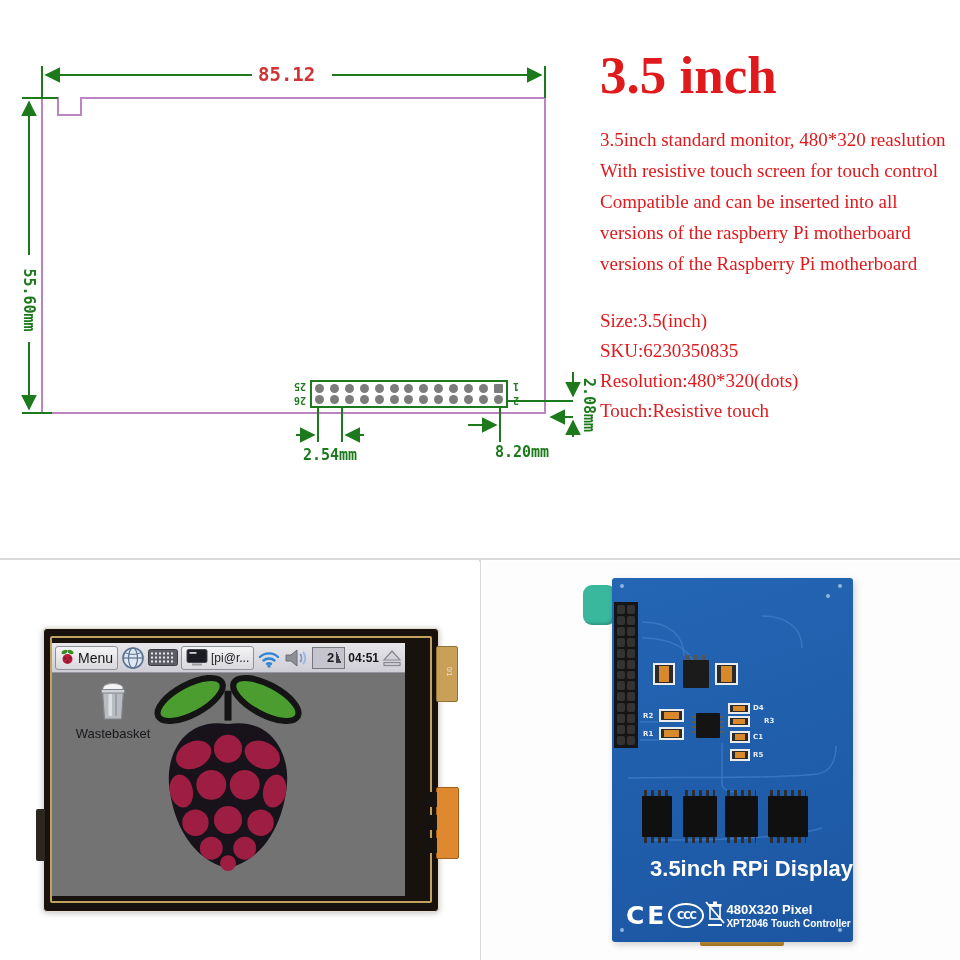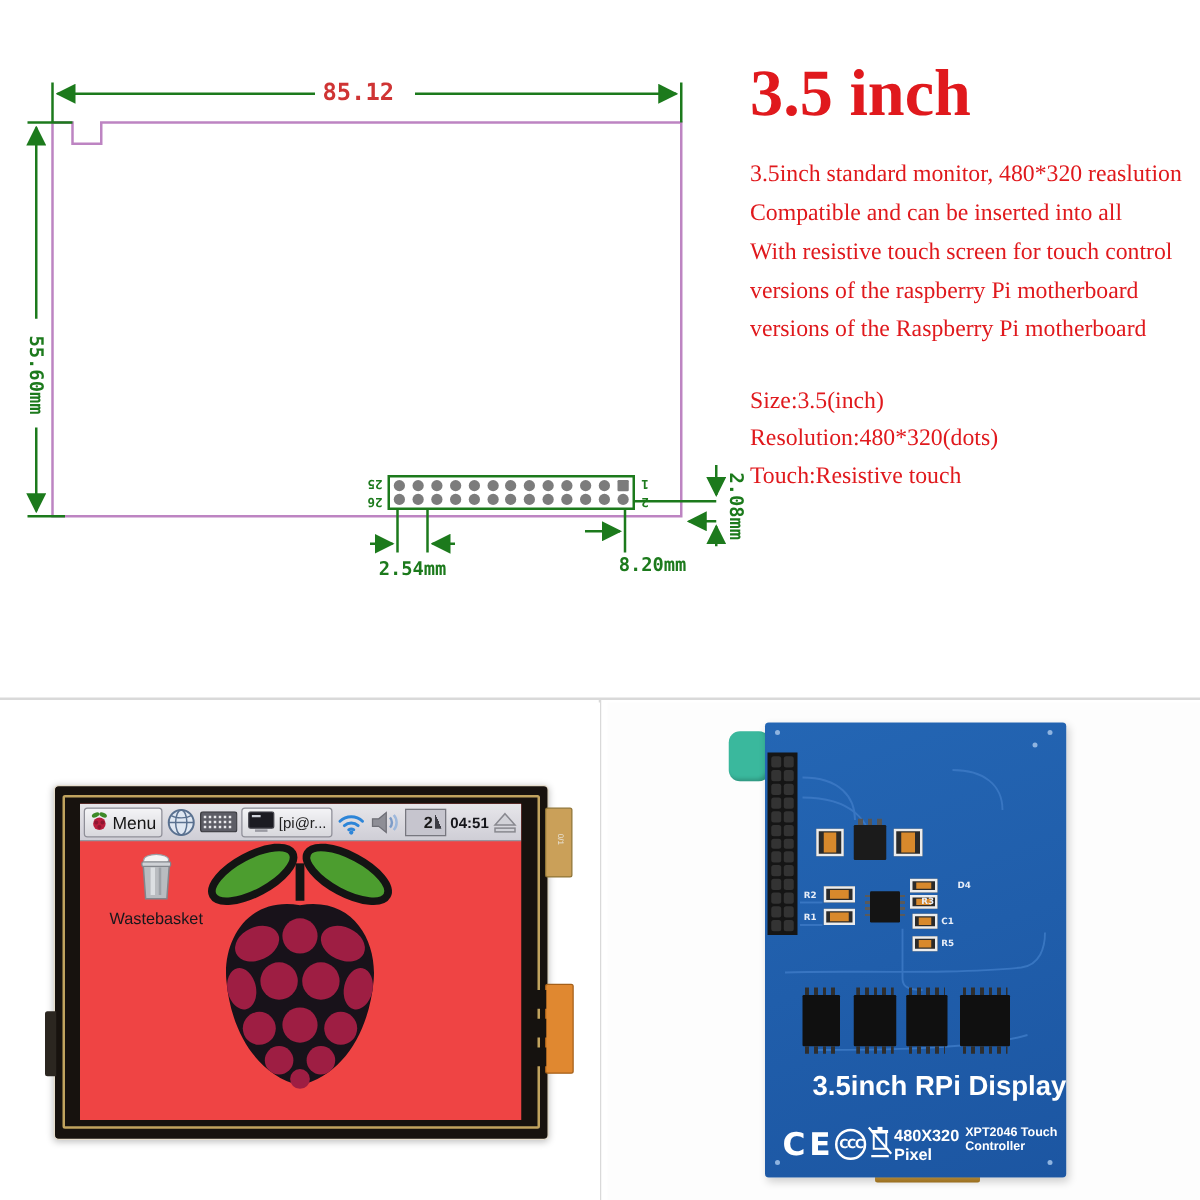--- a/index.html
+++ b/index.html
@@ -33,21 +33,21 @@
   .desc div{font-size:19px;line-height:31px;}
   .specs{margin-top:27px;}
   .specs div{font-size:19px;line-height:30px;}
 
   
   .photo-front{position:absolute;left:20px;top:562px;width:460px;height:398px;background:#fff;}
   .module{position:absolute;left:23px;top:66px;width:394px;height:282px;background:#17120e;
           border:1px solid #e6ddcc;border-radius:4px;box-shadow:0 1px 6px rgba(0,0,0,.25);}
   .goldframe{position:absolute;left:6px;top:7px;right:6px;bottom:8px;border:2px solid #c1a35e;
              border-radius:2px;}
-  .screen{position:absolute;left:20px;top:14px;width:353px;height:253px;background:#ef4444;overflow:hidden;}
+  .screen{position:absolute;left:8px;top:14px;width:353px;height:253px;background:#737373;overflow:hidden;}
   .taskbar{position:absolute;left:0;top:0;right:0;height:30px;
            background:linear-gradient(#e7e6ea,#cfced6);border-bottom:1px solid #96959e;
            display:flex;align-items:center;gap:3px;padding:0 3px;box-sizing:border-box;}
   .tb-btn{display:flex;align-items:center;gap:3px;border:1px solid #8f8f98;
           background:linear-gradient(#f4f4f6,#d8d8dd);border-radius:3px;height:24px;padding:0 4px;
           box-sizing:border-box;flex:0 0 auto;}
   .tb-ico{display:flex;align-items:center;justify-content:center;flex:0 0 auto;}
   .menu-label{font-size:14px;color:#141414;}
   .term-label{font-size:12px;color:#222;}
   .cpu-box{border:1px solid #77777f;background:#c6c5ce;height:22px;width:36px;display:flex;
@@ -95,21 +95,21 @@
   .soic:before{top:-6px;}
   .soic:after{bottom:-6px;}
   .silk{position:absolute;font:bold 7px "DejaVu Sans",sans-serif;color:#e8eef8;}
   .pcb-title{position:absolute;left:0;top:278px;width:100%;text-align:right;color:#fff;
              font:bold 22px "Liberation Sans",sans-serif;letter-spacing:0px;}
   .logo-row{position:absolute;left:14px;top:322px;display:flex;align-items:center;gap:1px;}
   .ce-mark{font:bold 25px "DejaVu Sans",sans-serif;color:#fff;letter-spacing:3px;}
   .ccc-mark{width:36px;height:25px;border:2px solid #fff;border-radius:50%;display:flex;
             align-items:center;justify-content:center;font:bold 10px "DejaVu Sans",sans-serif;
             color:#fff;letter-spacing:-1px;box-sizing:border-box;}
-  .pix-col{display:flex;flex-direction:row;gap:1px;}
+  .pix-col{display:flex;flex-direction:column;gap:1px;}
   .pix-label{font:bold 13px "Liberation Sans",sans-serif;color:#fff;}
   .ctrl-label{font:bold 10px "Liberation Sans",sans-serif;color:#fff;}
   .pcb-dot{position:absolute;width:4px;height:4px;border-radius:50%;background:#8fb4e0;}
   .flex-strip{position:absolute;left:214px;top:378px;width:84px;height:6px;
               background:linear-gradient(#e0b050,#a87820);border-radius:2px;}
 </style>
 </head>
 <body>
 
 <div class="canvas">
@@ -189,27 +189,28 @@
     <div class="dimlbl rot90" style="left:-16px;top:241px;width:70px;">55.60mm</div>
     <div class="dimlbl" style="left:285px;top:396px;width:70px;">2.54mm</div>
     <div class="dimlbl" style="left:477px;top:393px;width:70px;">8.20mm</div>
     <div class="dimlbl rot90" style="left:544px;top:346px;width:70px;">2.08mm</div>
   </div>
 
   <div class="info">
     <h1>3.5 inch</h1>
     <div class="desc">
       <div>3.5inch standard monitor,  480*320 reaslution</div>
+      <div>With resistive touch screen for touch control</div>
       <div>Compatible and can be inserted into all</div>
-      <div>With resistive touch screen for touch control</div>
       <div>versions of the raspberry Pi motherboard</div>
       <div>versions of the Raspberry Pi motherboard</div>
     </div>
     <div class="specs">
       <div>Size:3.5(inch)</div>
+      <div>SKU:6230350835</div>
       <div>Resolution:480*320(dots)</div>
       <div>Touch:Resistive touch</div>
     </div>
   </div>
 
   <div class="h-div"></div>
   <div class="v-div"></div>
 
   <div class="photo-front">
     <div class="module">
@@ -394,25 +395,25 @@
           <i></i>
         </div>
       <span class="silk" style="left:31px;top:152px;">R1</span>
       <div class="smd small" style="left:47px;top:149px;width:25px;height:13px;">
           <i></i>
         </div>
       <div class="icchip" style="left:84px;top:135px;width:24px;height:25px;"></div>
       <div class="smd small" style="left:116px;top:125px;width:22px;height:11px;">
           <i></i>
         </div>
-      <span class="silk" style="left:154px;top:126px;">D4</span>
+      <span class="silk" style="left:141px;top:126px;">D4</span>
       <div class="smd small" style="left:116px;top:138px;width:22px;height:11px;">
           <i></i>
         </div>
-      <span class="silk" style="left:125px;top:139px;">R3</span>
+      <span class="silk" style="left:152px;top:139px;">R3</span>
       <div class="smd small" style="left:118px;top:153px;width:20px;height:12px;">
           <i></i>
         </div>
       <span class="silk" style="left:141px;top:155px;">C1</span>
       <div class="smd small" style="left:118px;top:171px;width:20px;height:12px;">
           <i></i>
         </div>
       <span class="silk" style="left:141px;top:173px;">R5</span>
 
       <div class="soic" style="left:30px;top:218px;width:30px;height:41px;"></div>

